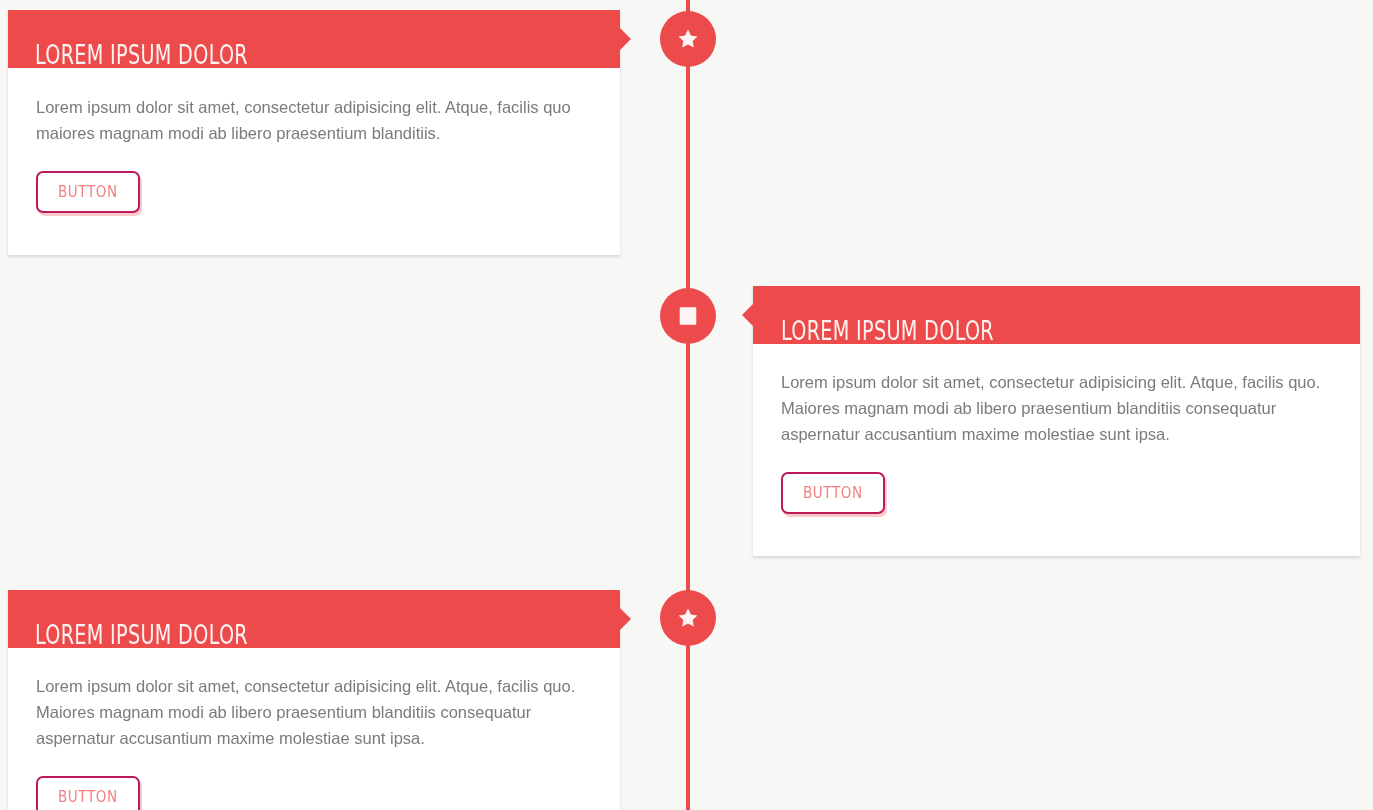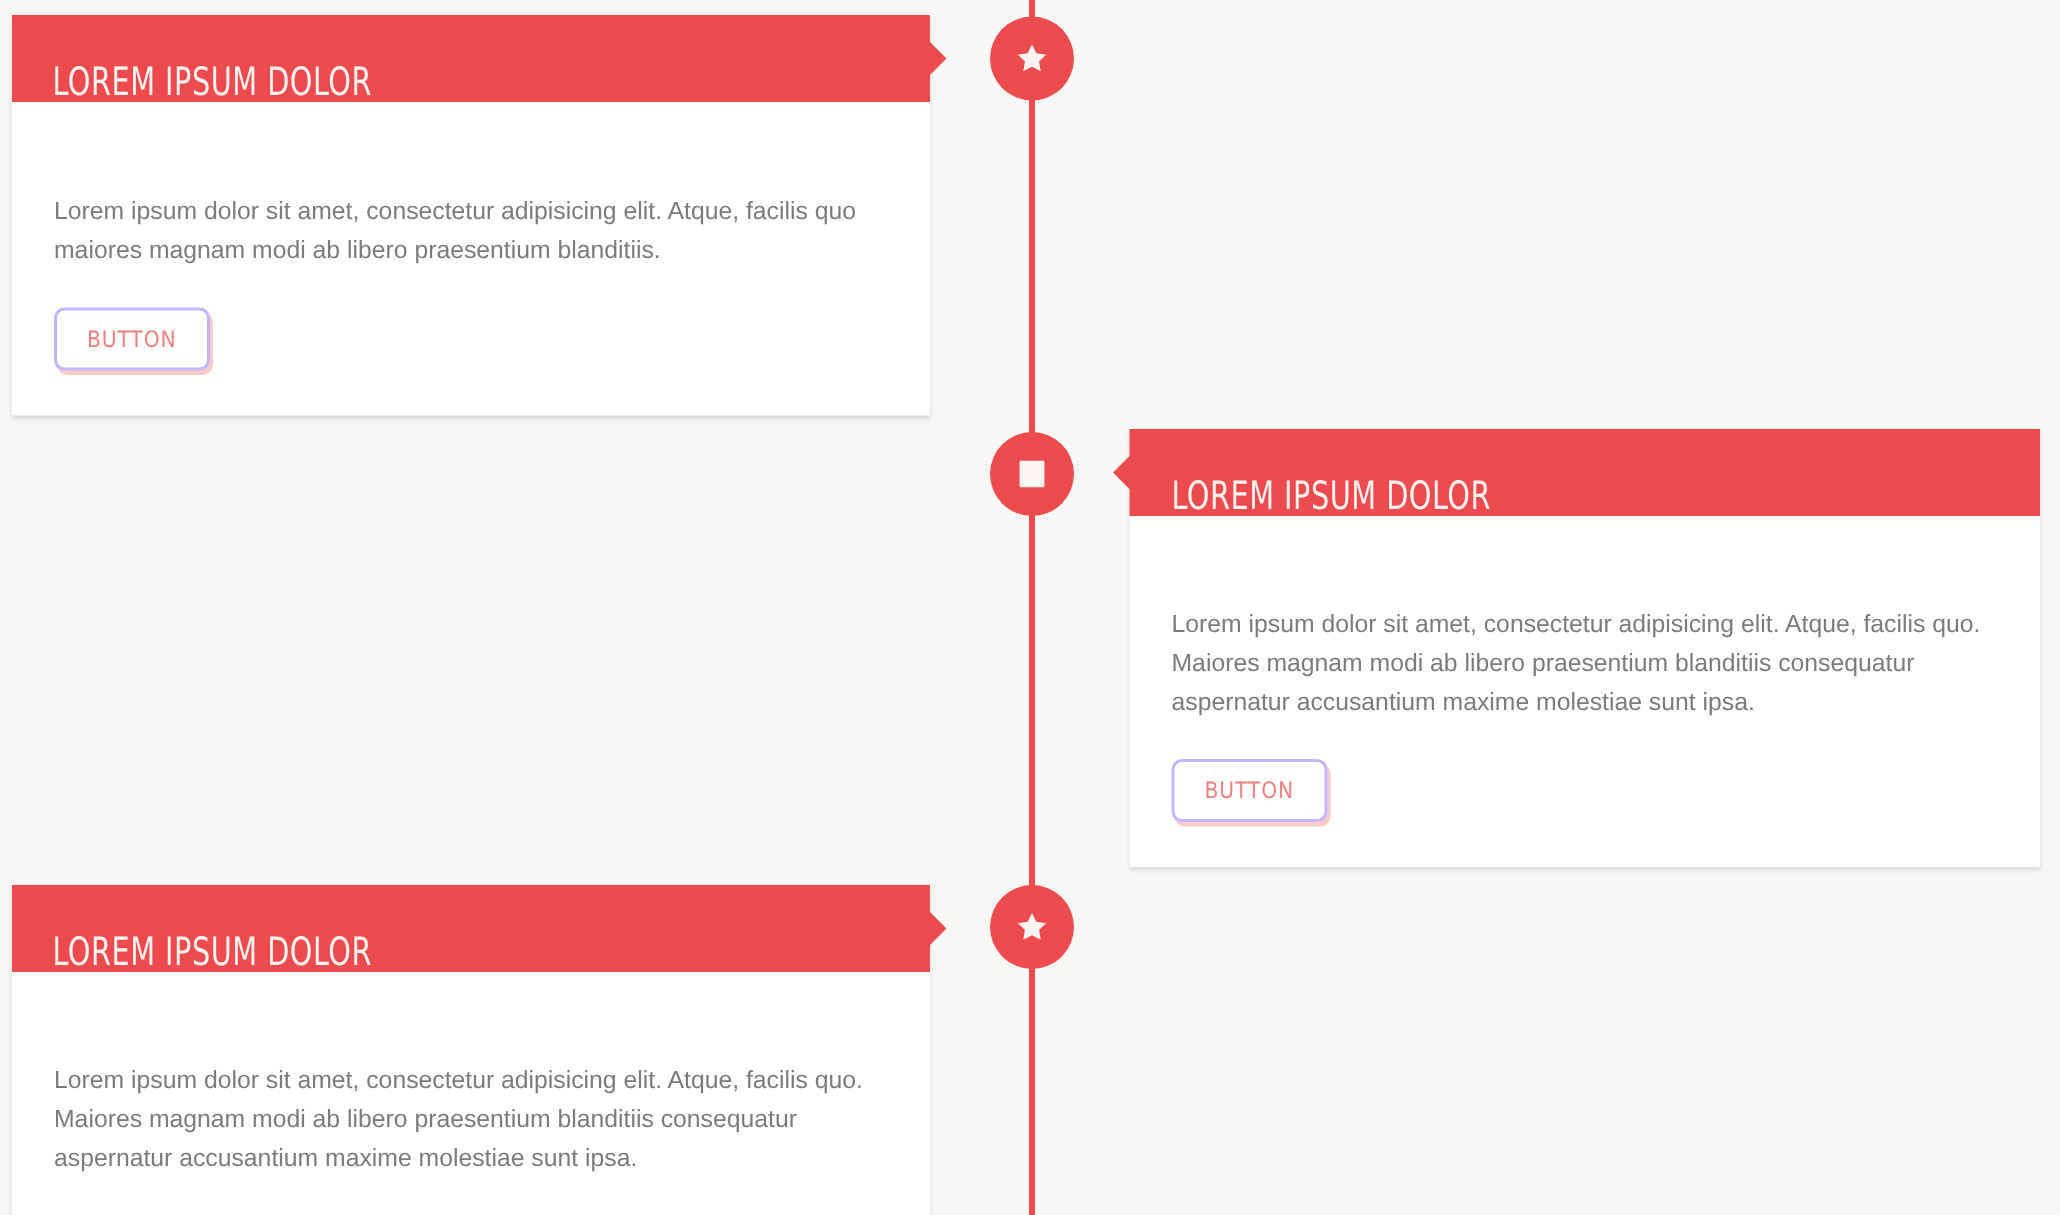--- a/index.html
+++ b/index.html
@@ -101,39 +101,38 @@
   .card-left .notch {
     right: -11px;
     border-left: 12px solid #ed4b4b;
   }
   .card-right .notch {
     left: -11px;
     border-right: 12px solid #ed4b4b;
   }
 
   .card-body {
-    padding: 26px 28px 30px 28px;
-    margin-top: 34px;
+    padding: 26px 28px 42px 28px;
   }
   .card-2 .card-body, .card-3 .card-body { padding-top: 25px; }
 
   .card-text {
     margin: 0;
     color: #7b7b7b;
     font-size: 16.5px;
     line-height: 1.58;
     max-width: 548px;
   }
   .card-2 .card-text { max-width: 556px; }
 
   .card-btn {
     display: inline-block;
     margin-top: 25px;
     padding: 12px 20px 11px 20px;
-    border: 2px solid #c4b5fd;
+    border: 2px solid #be185d;
     border-radius: 7px;
     background: #ffffff;
     color: #ef8181;
     font-family: "DejaVu Sans Condensed", "Liberation Sans Narrow", "Liberation Sans", sans-serif;
     font-size: 15px;
     letter-spacing: 0.6px;
     line-height: 1;
     cursor: pointer;
     box-shadow: 2px 3px 0 rgba(237,75,75,0.30);
   }

